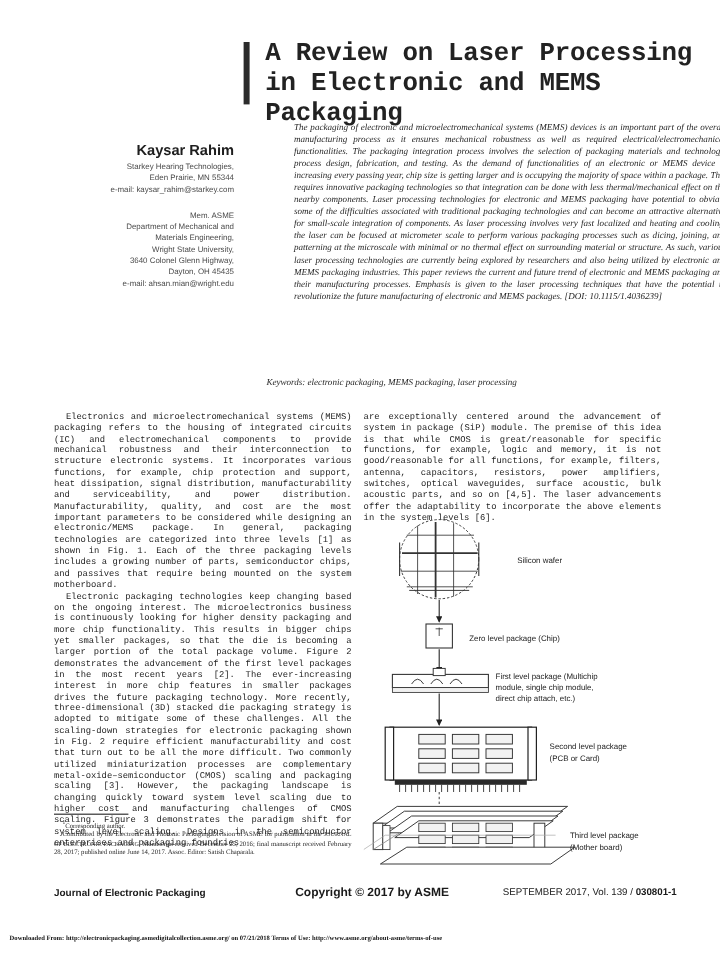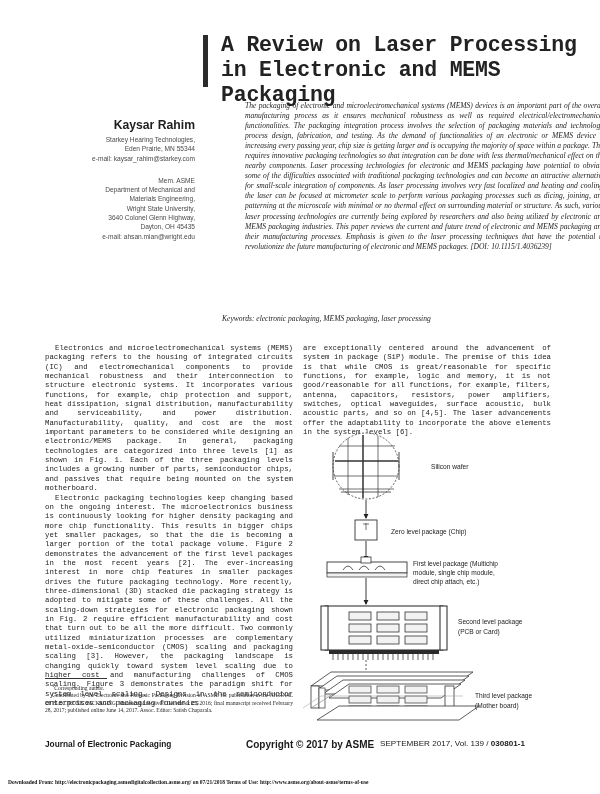--- a/index.html
+++ b/index.html
@@ -190,21 +190,21 @@
   }
   .footer-copy {
     position: absolute;
     left: 246px; top: 3px;
     font-size: 10px;
     font-weight: bold;
     color: #1a1a1a;
   }
   .footer-issue {
     position: absolute;
-    left: 380px; top: 3px;
+    left: 419px; top: 3px;
     font-size: 8.1px;
     color: #1a1a1a;
     white-space: nowrap;
     text-align: right;
   }
   .footer-issue .pagenum { font-weight: bold; }
 
   .download-line {
     position: absolute;
     left: 8px; top: 779px;

